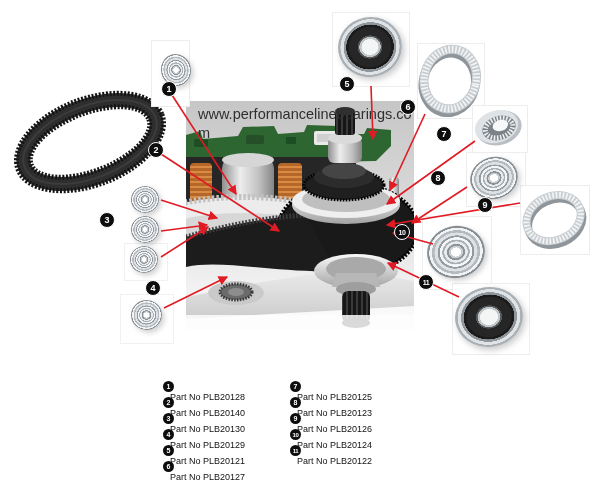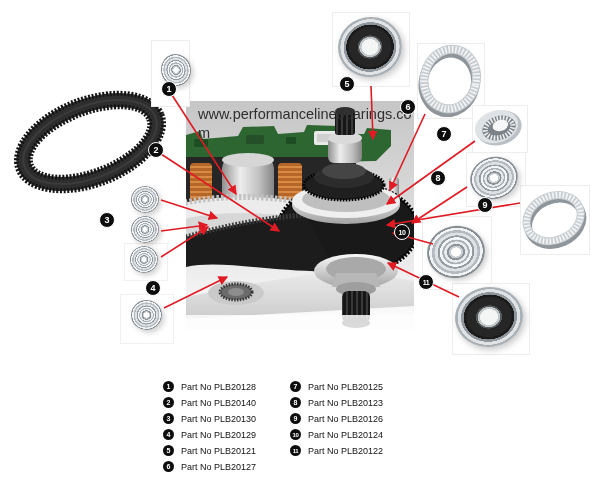--- a/index.html
+++ b/index.html
@@ -36,21 +36,21 @@
   .leaders{position:absolute;left:0;top:0;z-index:6;pointer-events:none;}
 
   
   .photo{position:absolute;left:186px;top:101px;width:228px;height:229px;overflow:hidden;z-index:1;}
   .wm{position:absolute;left:12px;top:4px;width:208px;font-size:14.5px;line-height:19px;
     color:#2f2f2f;z-index:2;}
   .wm span{display:block;}
 
   
   .plist{position:absolute;display:flex;flex-direction:column;gap:5px;z-index:2;}
-  .prow{display:flex;align-items:center;height:11px;}
+  .prow{display:flex;align-items:flex-start;height:11px;flex-direction:column;}
   .pnum{width:11px;height:11px;border-radius:50%;background:#0d0d0d;color:#fff;
     font-size:7px;font-weight:bold;display:flex;align-items:center;justify-content:center;
     flex:0 0 11px;}
   .pnum.two{font-size:6px;letter-spacing:-0.3px;}
   .plabel{margin-left:7px;font-size:9px;color:#111;white-space:nowrap;}
 
   .belt{position:absolute;z-index:2;}
 </style>
 </head>
 <body>

